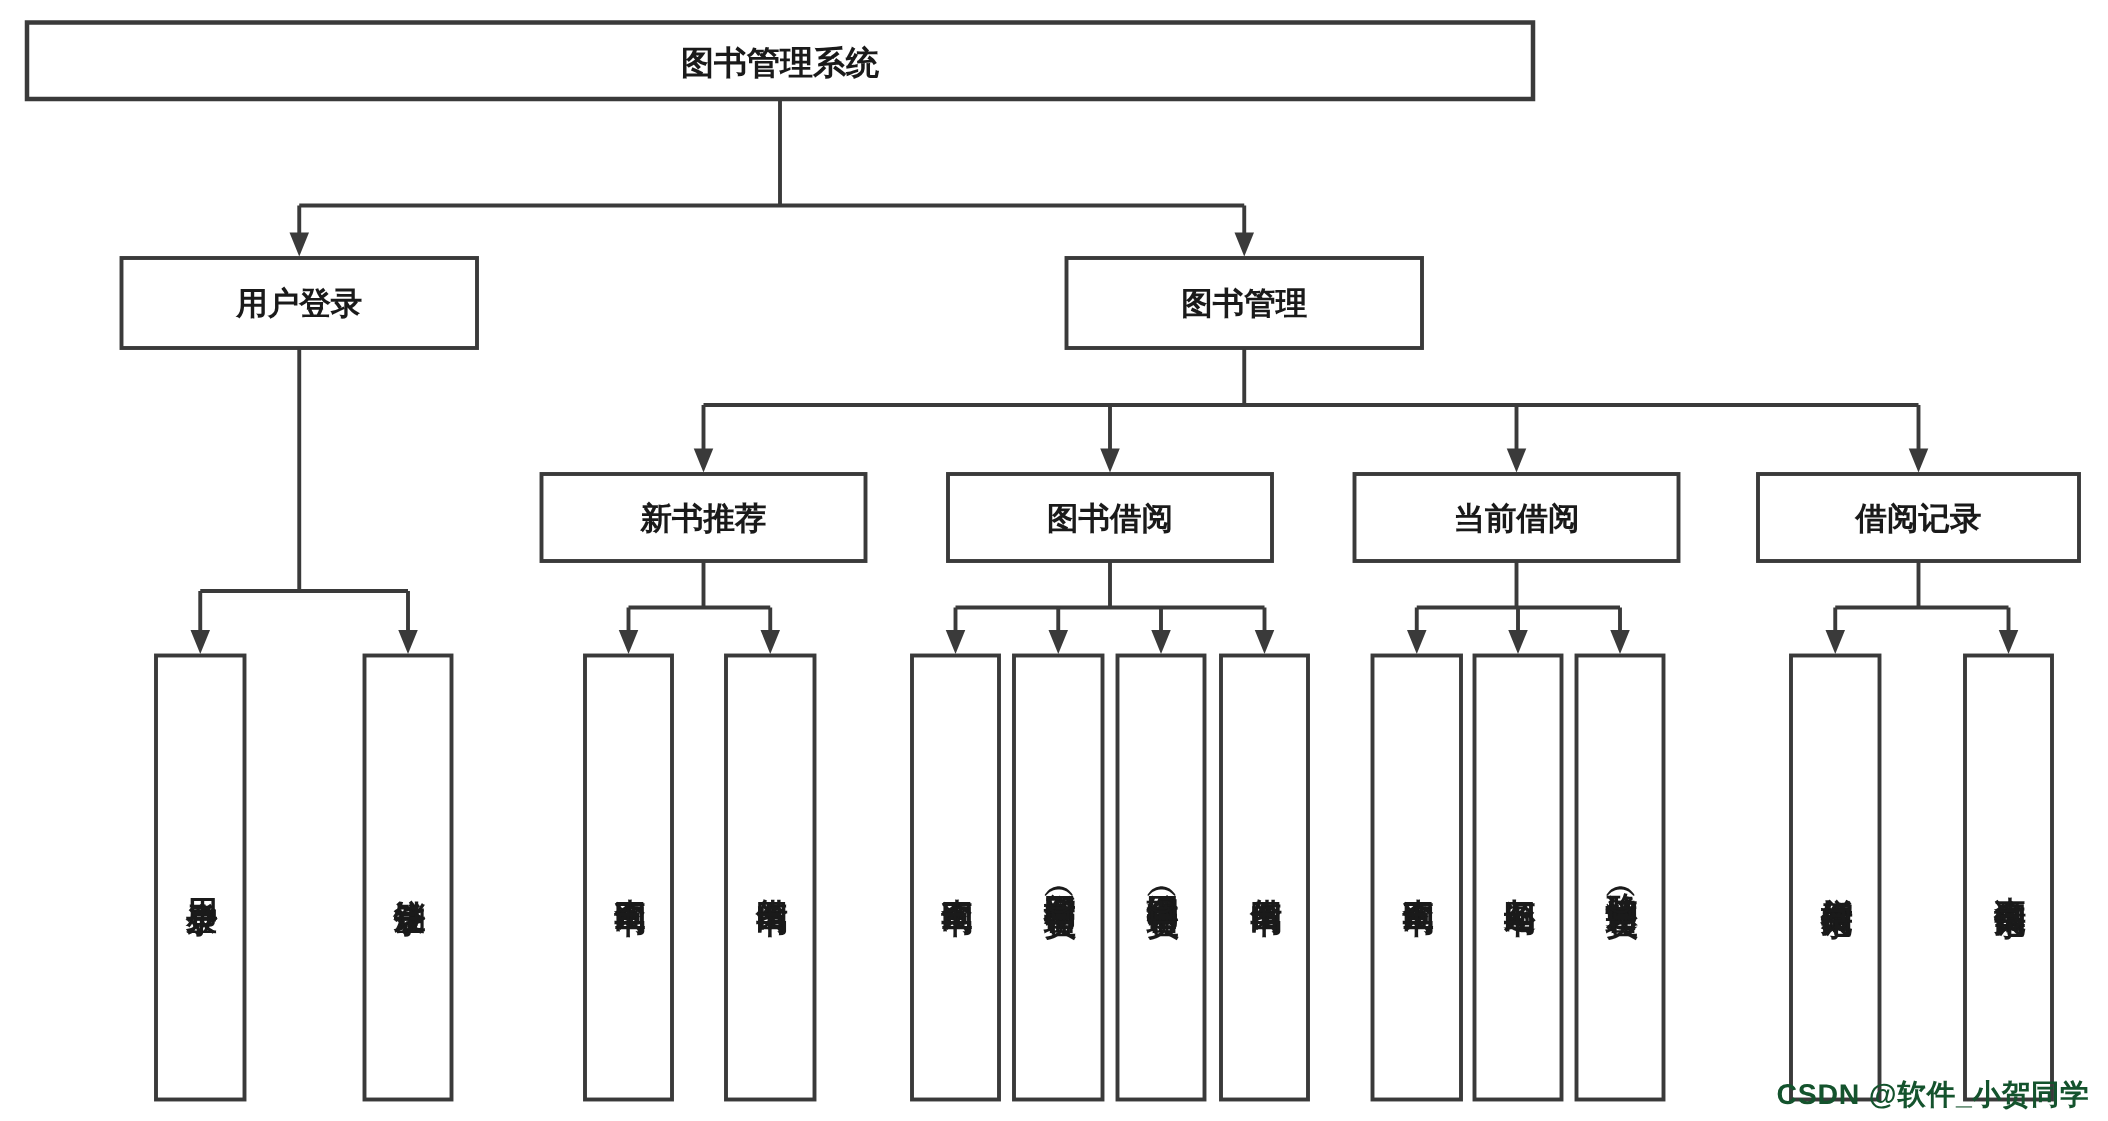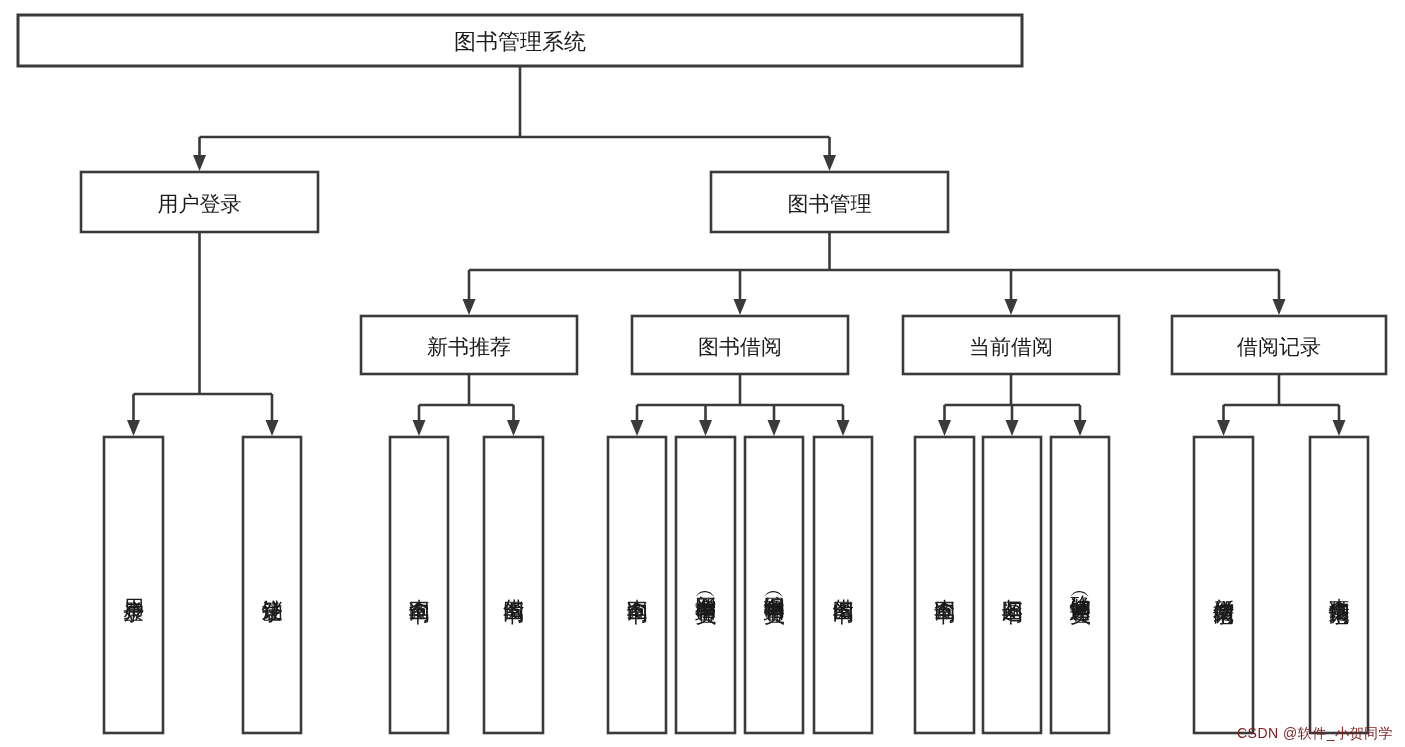--- a/index.html
+++ b/index.html
@@ -13,20 +13,21 @@
     font-family: "Liberation Sans", "DejaVu Sans", sans-serif;
     overflow: hidden;
     position: relative;
   }
   #diagram-root {
     position: absolute;
     left: 0;
     top: 0;
     width: 1405px;
     height: 747px;
+    font-weight: bold;
   }
   svg.canvas {
     display: block;
     width: 1405px;
     height: 747px;
   }
   .node-box {
     fill: #ffffff;
     stroke: #3a3a3a;
     stroke-width: 2.6;
@@ -69,22 +70,22 @@
     letter-spacing: 1.5px;
     color: #1a1a1a;
     white-space: nowrap;
     pointer-events: none;
   }
   #watermark {
     position: absolute;
     right: 12px;
     bottom: 4px;
     font-family: "Liberation Sans", "DejaVu Sans", sans-serif;
-    font-size: 14px;
-    color: #7f1d1d;
+    font-size: 19px;
+    color: #14532d;
     letter-spacing: 0.5px;
     white-space: nowrap;
   }
 </style>
 </head>
 <body>
 
 <div id="diagram-root">
   <svg class="canvas" viewBox="0 0 1405 747">
     <g id="connectors-layer">

